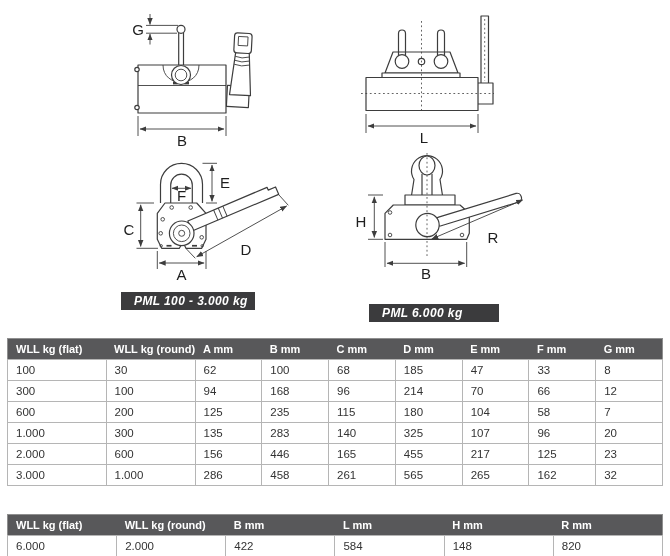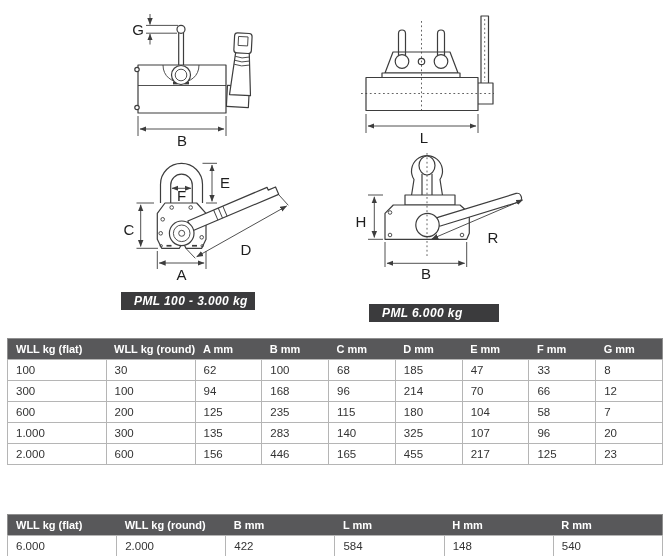--- a/index.html
+++ b/index.html
@@ -303,36 +303,47 @@
         <td>2.000</td>
         <td>600</td>
         <td>156</td>
         <td>446</td>
         <td>165</td>
         <td>455</td>
         <td>217</td>
         <td>125</td>
         <td>23</td>
       </tr>
+      <tr>
+        <td>3.000</td>
+        <td>1.000</td>
+        <td>286</td>
+        <td>458</td>
+        <td>261</td>
+        <td>565</td>
+        <td>265</td>
+        <td>162</td>
+        <td>32</td>
+      </tr>
     </tbody>
   </table>
 <table id="table-large" class="spec">
     <thead>
       <tr>
         <th>WLL kg (flat)</th>
         <th>WLL kg (round)</th>
         <th>B mm</th>
         <th>L mm</th>
         <th>H mm</th>
         <th>R mm</th>
       </tr>
     </thead>
     <tbody>
       <tr>
         <td>6.000</td>
         <td>2.000</td>
         <td>422</td>
         <td>584</td>
         <td>148</td>
-        <td>540</td>
+        <td>820</td>
       </tr>
     </tbody>
   </table>
 
 </body></html>

